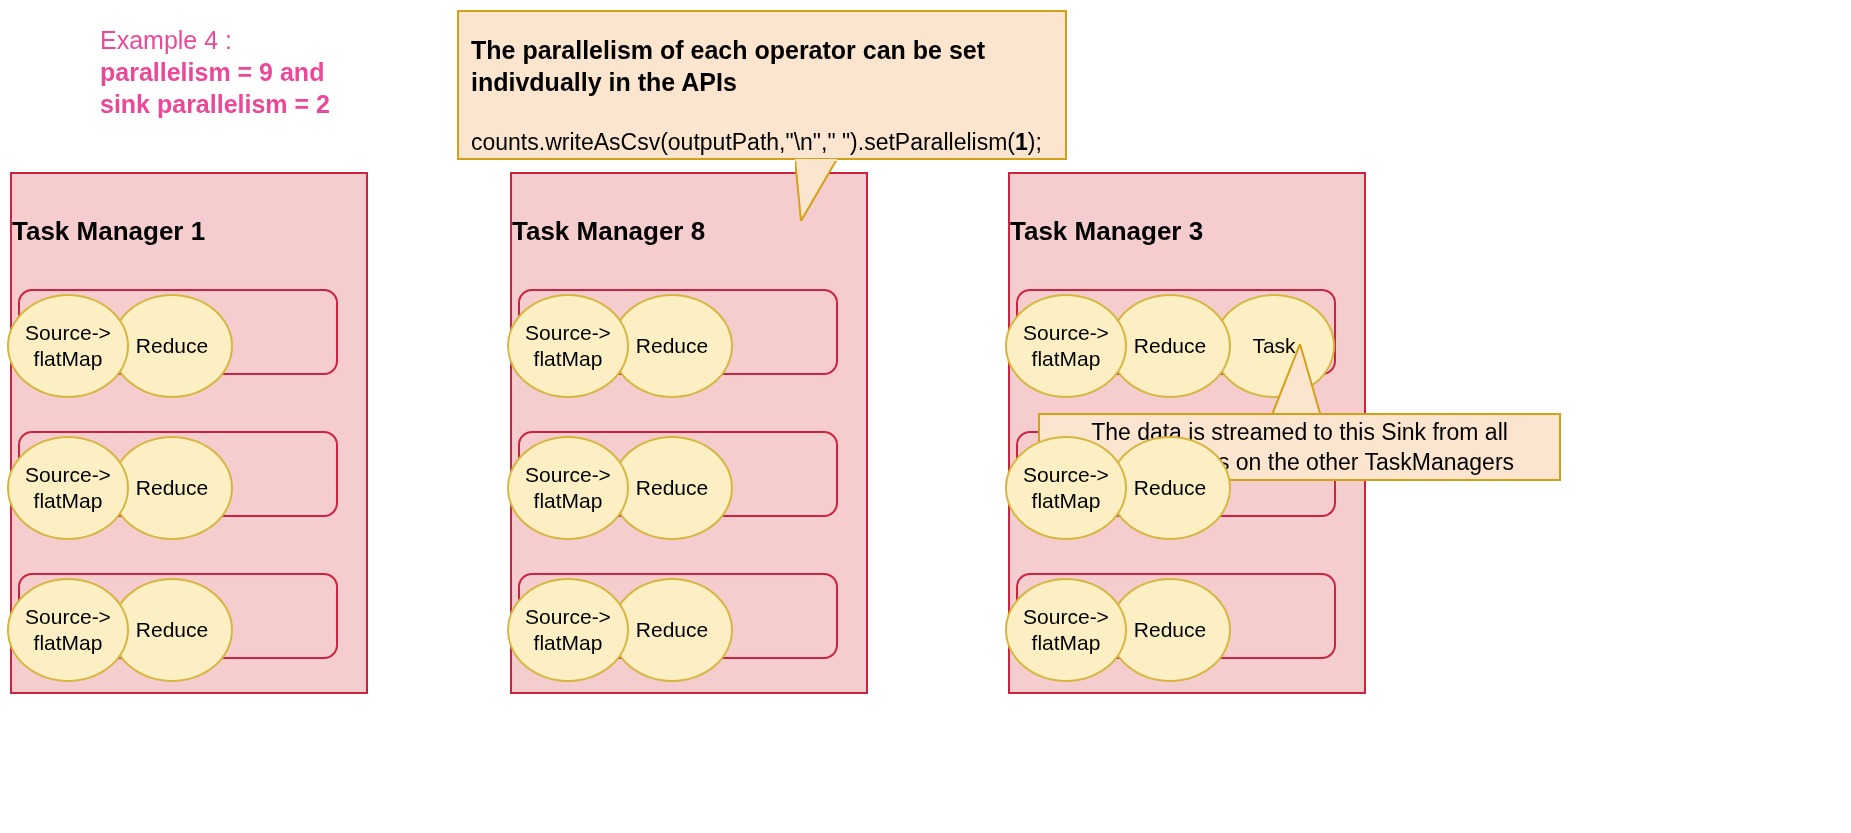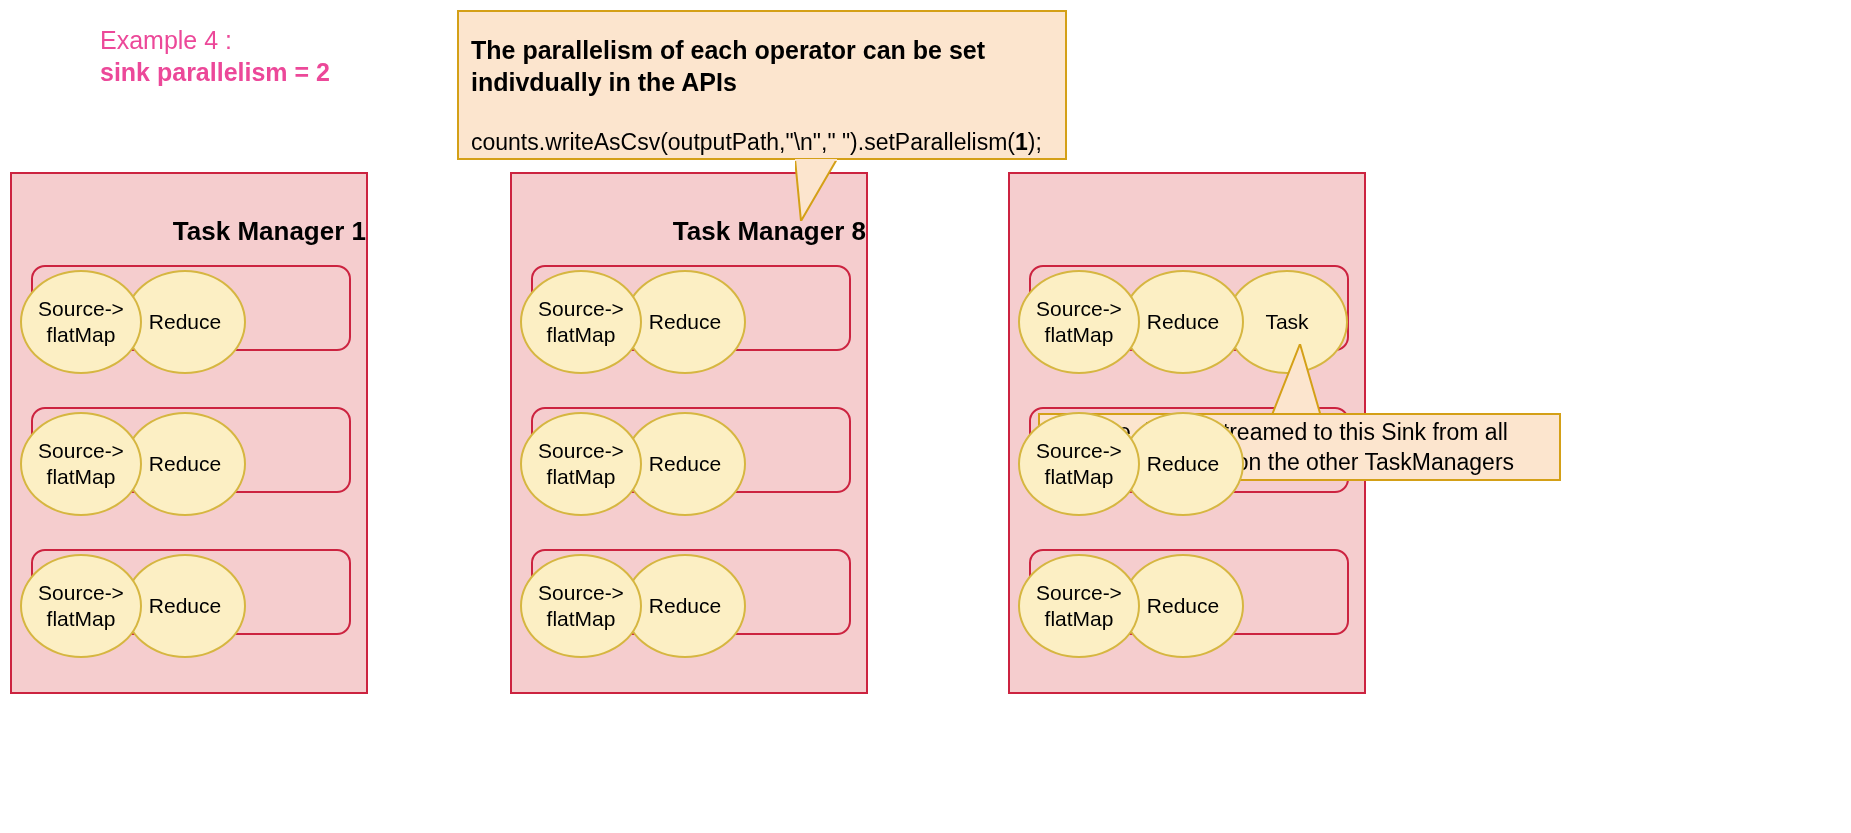--- a/index.html
+++ b/index.html
@@ -39,35 +39,36 @@
   }
   #tm-1 { left: 10px; }
   #tm-2 { left: 510px; }
   #tm-3 { left: 1008px; }
 
   .tm-title {
     position: absolute;
     top: 42px;
     left: 0;
     right: 0;
-    text-align: right;
+    text-align: left;
     font-size: 26px;
     font-weight: bold;
     color: #000000;
   }
 
   
   .slot {
     position: absolute;
-    left: 19px;
+    left: 6px;
     width: 320px;
     height: 86px;
     border: 2px solid #cc2340;
     border-radius: 14px;
     box-sizing: border-box;
+    margin-top: 24px;
   }
   .slot-0 { top: 91px; }
   .slot-1 { top: 233px; }
   .slot-2 { top: 375px; }
 
   
   .node {
     position: absolute;
     background: #fcefc4;
     border: 2px solid #d6b641;
@@ -166,20 +167,21 @@
     top: 344px;
     width: 52px;
     height: 76px;
   }
 </style>
 </head>
 <body>
 
 <div id="caption">
   <div>Example 4 :</div>
+  <div class="bold">parallelism = 9 and</div>
   <div class="bold">sink parallelism = 2</div>
 </div>
 
 <div class="taskmanager" id="tm-1">
   <div class="tm-title">Task Manager 1</div>
 
   <div class="slot slot-0">
     <div class="node node-source">Source-&gt;
 flatMap</div>
     <div class="node node-reduce">Reduce</div>
@@ -210,20 +212,21 @@
     <div class="node node-reduce">Reduce</div>
   </div>
   <div class="slot slot-2">
     <div class="node node-source">Source-&gt;
 flatMap</div>
     <div class="node node-reduce">Reduce</div>
   </div>
 </div>
 
 <div class="taskmanager" id="tm-3">
+  <div class="tm-title">Task Manager 3</div>
 
   <div class="slot slot-0">
     <div class="node node-source">Source-&gt;
 flatMap</div>
     <div class="node node-reduce">Reduce</div>
     <div class="node node-sink">Task</div>
   </div>
   <div class="slot slot-1">
     <div class="node node-source">Source-&gt;
 flatMap</div>

